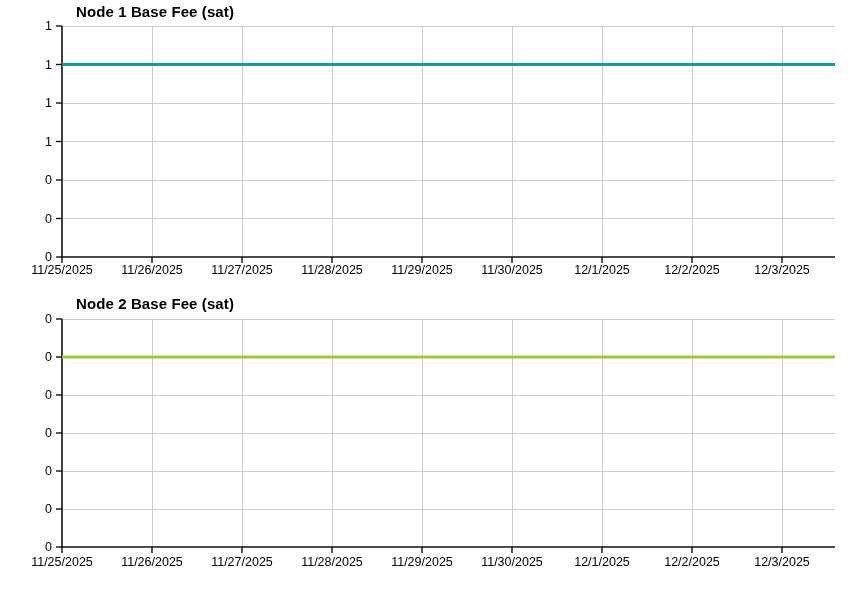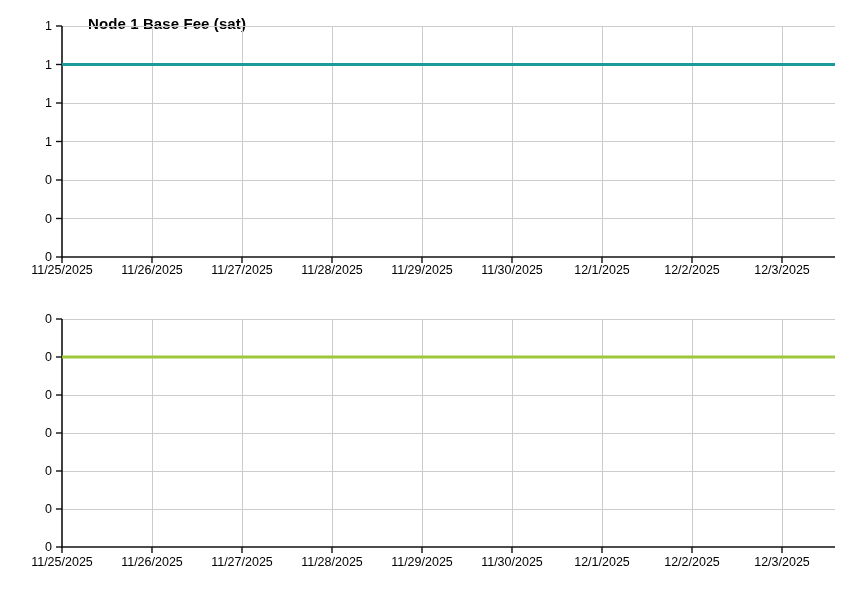--- a/index.html
+++ b/index.html
@@ -7,21 +7,21 @@
     position: relative;
     width: 860px;
     height: 600px;
     background: #ffffff;
     overflow: hidden;
     font-family: "Liberation Sans", sans-serif;
   }
   .chart-title {
     position: absolute;
     left: 76px;
-    margin: 12px;
+    margin: 0;
     font: bold 15px "Liberation Sans", sans-serif;
     color: #000000;
     letter-spacing: 0.1px;
     white-space: nowrap;
   }
   #chart-title-0 { top: 3px; }
   #chart-title-1 { top: 295px; }
   .chart-svg { position: absolute; left: 0; display: block; }
   #chart-svg-0 { top: 0; }
   #chart-svg-1 { top: 292px; }
@@ -81,20 +81,21 @@
       <text x="512" y="274" text-anchor="middle" fill="#000000">11/30/2025</text>
       <line x1="602" y1="257" x2="602" y2="263" stroke="#111111" stroke-width="1.4"></line>
       <text x="602" y="274" text-anchor="middle" fill="#000000">12/1/2025</text>
       <line x1="692" y1="257" x2="692" y2="263" stroke="#111111" stroke-width="1.4"></line>
       <text x="692" y="274" text-anchor="middle" fill="#000000">12/2/2025</text>
       <line x1="782" y1="257" x2="782" y2="263" stroke="#111111" stroke-width="1.4"></line>
       <text x="782" y="274" text-anchor="middle" fill="#000000">12/3/2025</text>
       <line x1="62" y1="64.5" x2="835" y2="64.5" stroke="#1a9b9b" stroke-width="3" stroke-linecap="butt"></line>
     </svg>
 
+  <h2 id="chart-title-1" class="chart-title">Node 2 Base Fee (sat)</h2>
   <svg id="chart-svg-1" class="chart-svg" width="860" height="308" viewBox="0 0 860 308">
       <line x1="62" y1="27" x2="835" y2="27" stroke="#cccccc" stroke-width="1" shape-rendering="crispEdges"></line>
       <line x1="62" y1="64.99999999999997" x2="835" y2="64.99999999999997" stroke="#cccccc" stroke-width="1" shape-rendering="crispEdges"></line>
       <line x1="62" y1="102.99999999999999" x2="835" y2="102.99999999999999" stroke="#cccccc" stroke-width="1" shape-rendering="crispEdges"></line>
       <line x1="62" y1="141" x2="835" y2="141" stroke="#cccccc" stroke-width="1" shape-rendering="crispEdges"></line>
       <line x1="62" y1="179" x2="835" y2="179" stroke="#cccccc" stroke-width="1" shape-rendering="crispEdges"></line>
       <line x1="62" y1="216.99999999999997" x2="835" y2="216.99999999999997" stroke="#cccccc" stroke-width="1" shape-rendering="crispEdges"></line>
       <line x1="152" y1="27" x2="152" y2="255" stroke="#cccccc" stroke-width="1" shape-rendering="crispEdges"></line>
       <line x1="242" y1="27" x2="242" y2="255" stroke="#cccccc" stroke-width="1" shape-rendering="crispEdges"></line>
       <line x1="332" y1="27" x2="332" y2="255" stroke="#cccccc" stroke-width="1" shape-rendering="crispEdges"></line>

